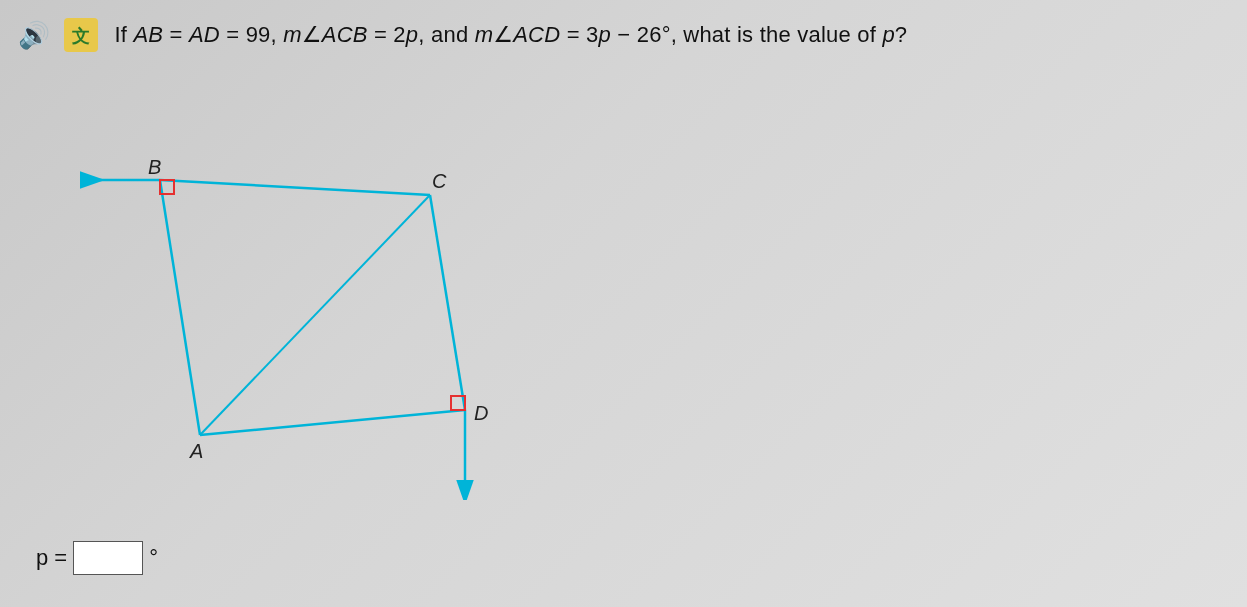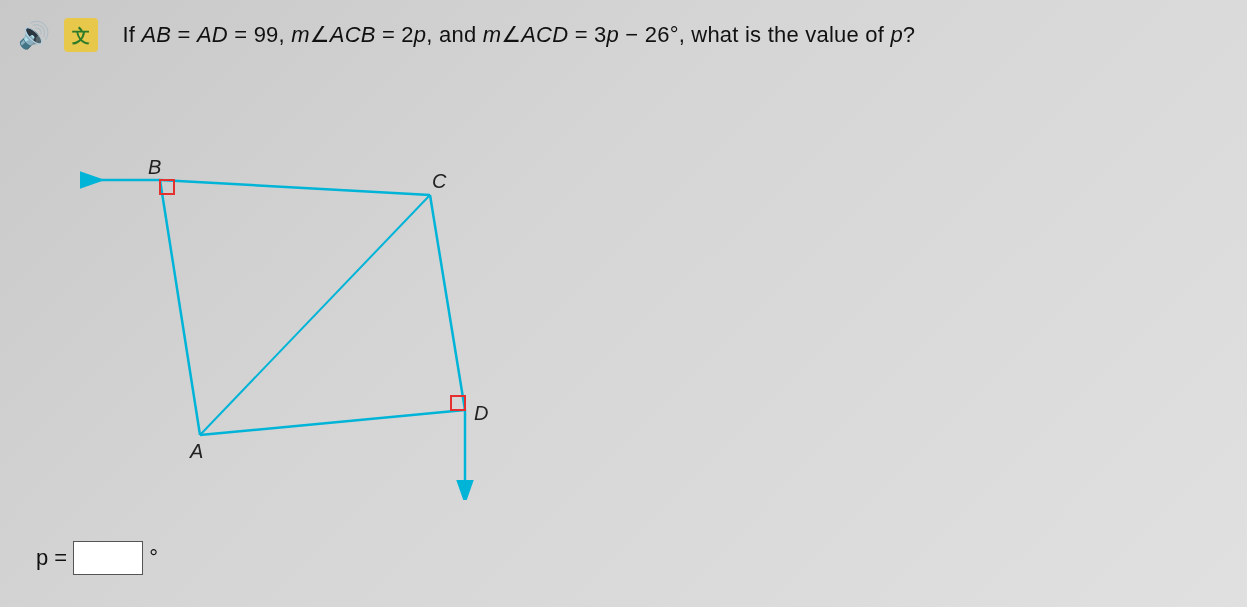--- a/index.html
+++ b/index.html
@@ -40,21 +40,20 @@
       flex-shrink: 0;
       margin-right: 6px;
     }
 
     .question-text {
       font-size: 22px;
       color: #111;
       line-height: 1.4;
       font-weight: 400;
       letter-spacing: 0.01em;
-      margin-left: 8px;
     }
 
     .diagram-area {
       position: absolute;
       top: 80px;
       left: 60px;
       width: 500px;
       height: 420px;
     }
 

